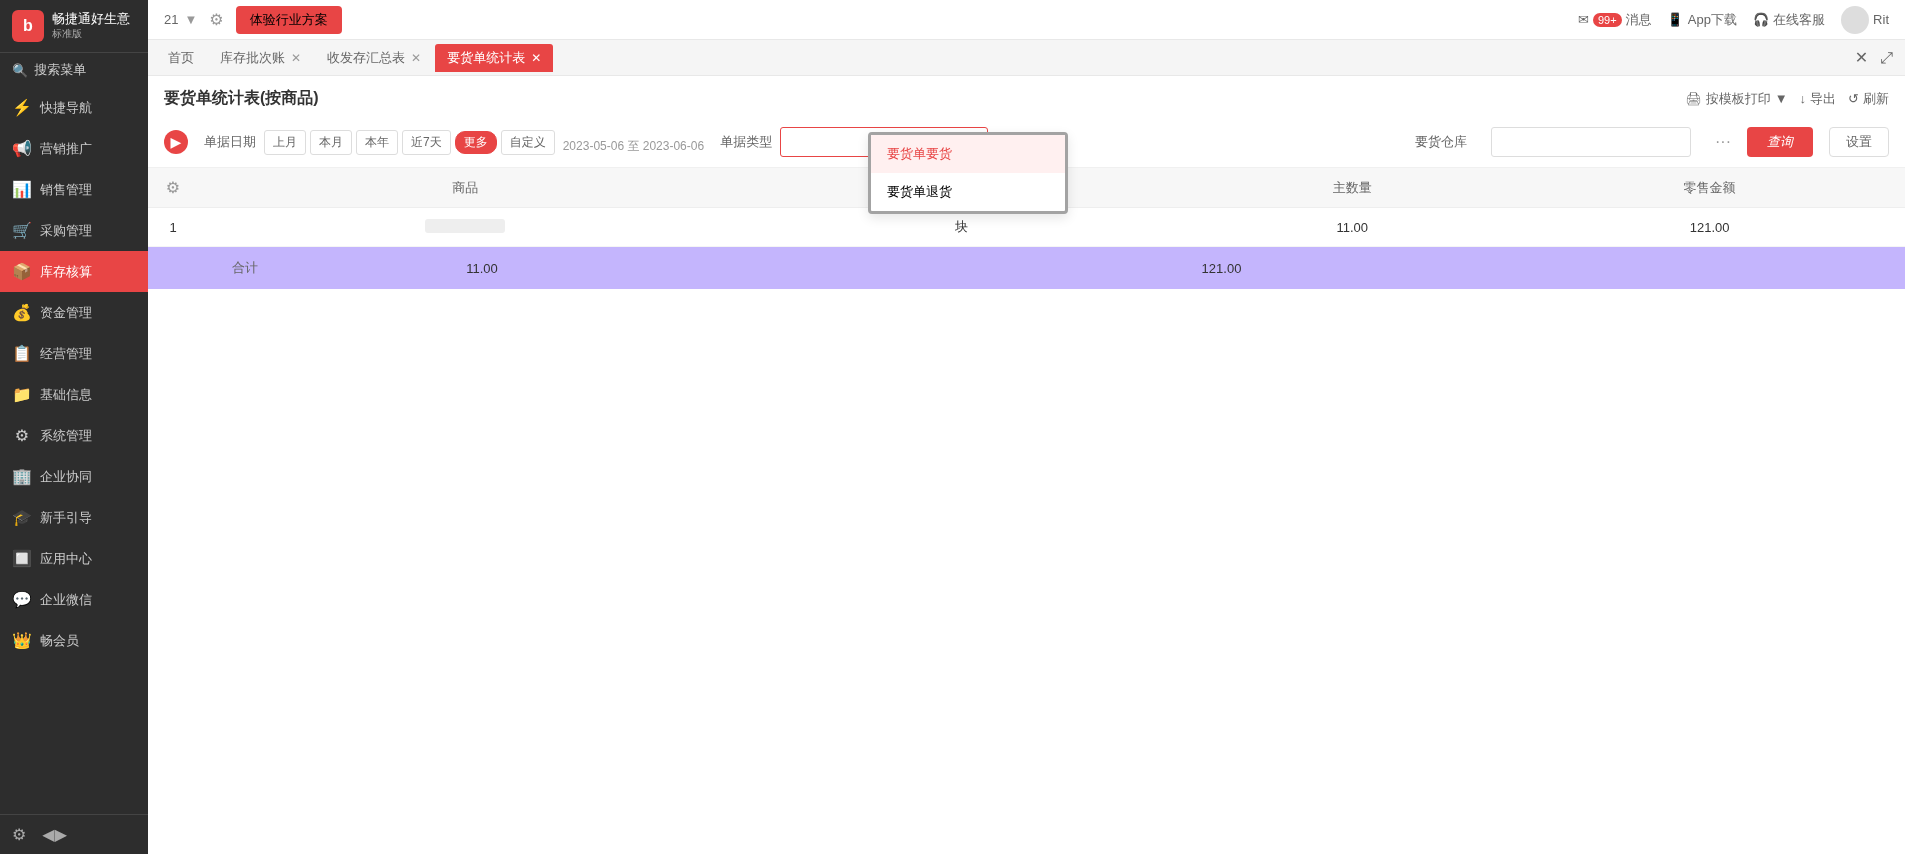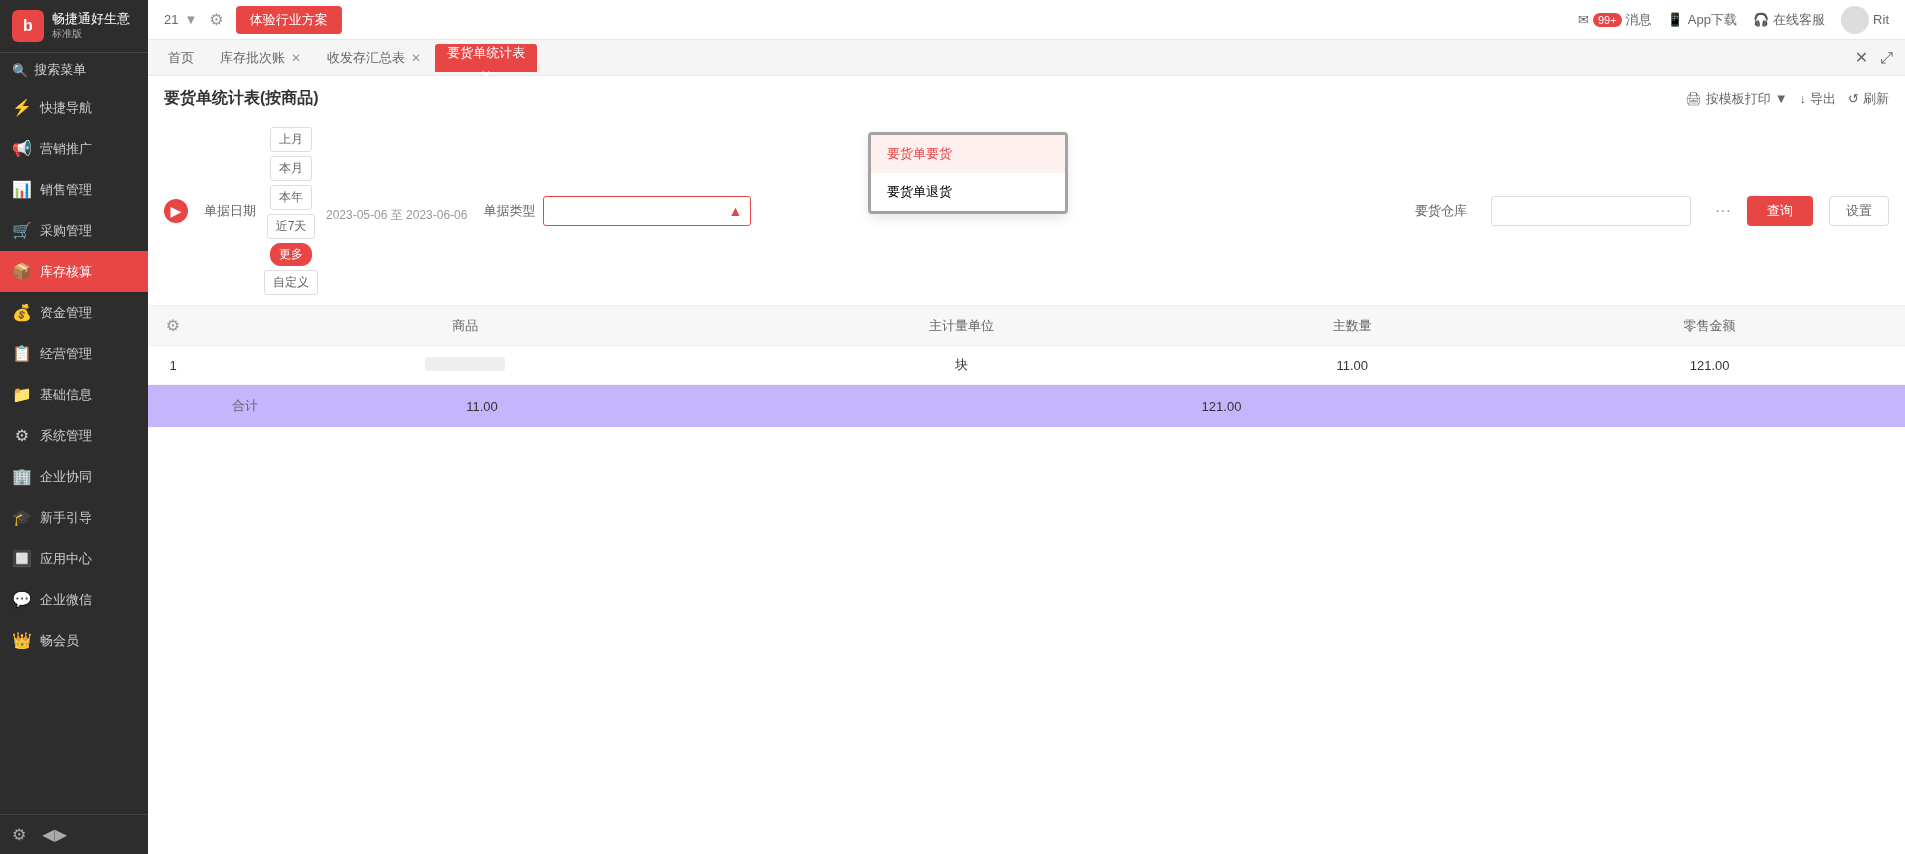--- a/index.html
+++ b/index.html
@@ -86,21 +86,21 @@
       display: flex;
       align-items: center;
       padding: 0 16px;
       justify-content: space-between;
       flex-shrink: 0;
     }
     .header-left { display: flex; align-items: center; gap: 12px; }
     .header-store { display: flex; align-items: center; gap: 6px; color: #666; font-size: 13px; }
     .header-btn-industry {
       background: #e84545;
-      color: #ffffff;
+      color: #000000;
       border: none;
       padding: 5px 14px;
       border-radius: 4px;
       cursor: pointer;
       font-size: 13px;
     }
     .header-right { display: flex; align-items: center; gap: 16px; color: #666; font-size: 13px; }
     .header-right-item { display: flex; align-items: center; gap: 4px; cursor: pointer; }
     .badge {
       background: #e84545;
@@ -181,21 +181,21 @@
       display: flex;
       align-items: center;
       justify-content: center;
       color: #fff;
       cursor: pointer;
       font-size: 14px;
       flex-shrink: 0;
     }
     .filter-group { display: flex; align-items: center; gap: 8px; }
     .filter-label { color: #666; font-size: 13px; white-space: nowrap; }
-    .date-btns { display: flex; align-items: center; gap: 4px; flex-direction: column; }
+    .date-btns { display: flex; align-items: center; gap: 4px; }
     .date-btn {
       padding: 3px 8px;
       border: 1px solid #ddd;
       border-radius: 3px;
       cursor: pointer;
       font-size: 12px;
       color: #666;
       background: #fff;
     }
     .date-btn.badge-btn {
@@ -241,20 +241,21 @@
     .more-btn { color: #999; cursor: pointer; font-size: 16px; }
 
     .query-btn {
       background: #e84545;
       color: #fff;
       border: none;
       padding: 6px 20px;
       border-radius: 4px;
       cursor: pointer;
       font-size: 13px;
+      font-style: italic;
     }
     .setting-btn {
       border: 1px solid #ddd;
       color: #666;
       background: #fff;
       padding: 5px 16px;
       border-radius: 4px;
       cursor: pointer;
       font-size: 13px;
     }
@@ -439,21 +440,21 @@
       <span>首页</span>
     </div>
     <div class="tab">
       <span>库存批次账</span>
       <span class="tab-close">✕</span>
     </div>
     <div class="tab">
       <span>收发存汇总表</span>
       <span class="tab-close">✕</span>
     </div>
-    <div class="tab active" style="background:#e84545; color:#fff; border:none;flex-direction:column;">
+    <div class="tab active" style="background:#e84545; color:#fff; border:none;">
       <span>要货单统计表</span>
       <span class="tab-close" style="color:#fff;">✕</span>
     </div>
     <div class="tabs-bar-end">
       <span class="tab-end-btn">✕</span>
       <span class="tab-end-btn">⤢</span>
     </div>
   </div>
 
   <div class="page-content">

